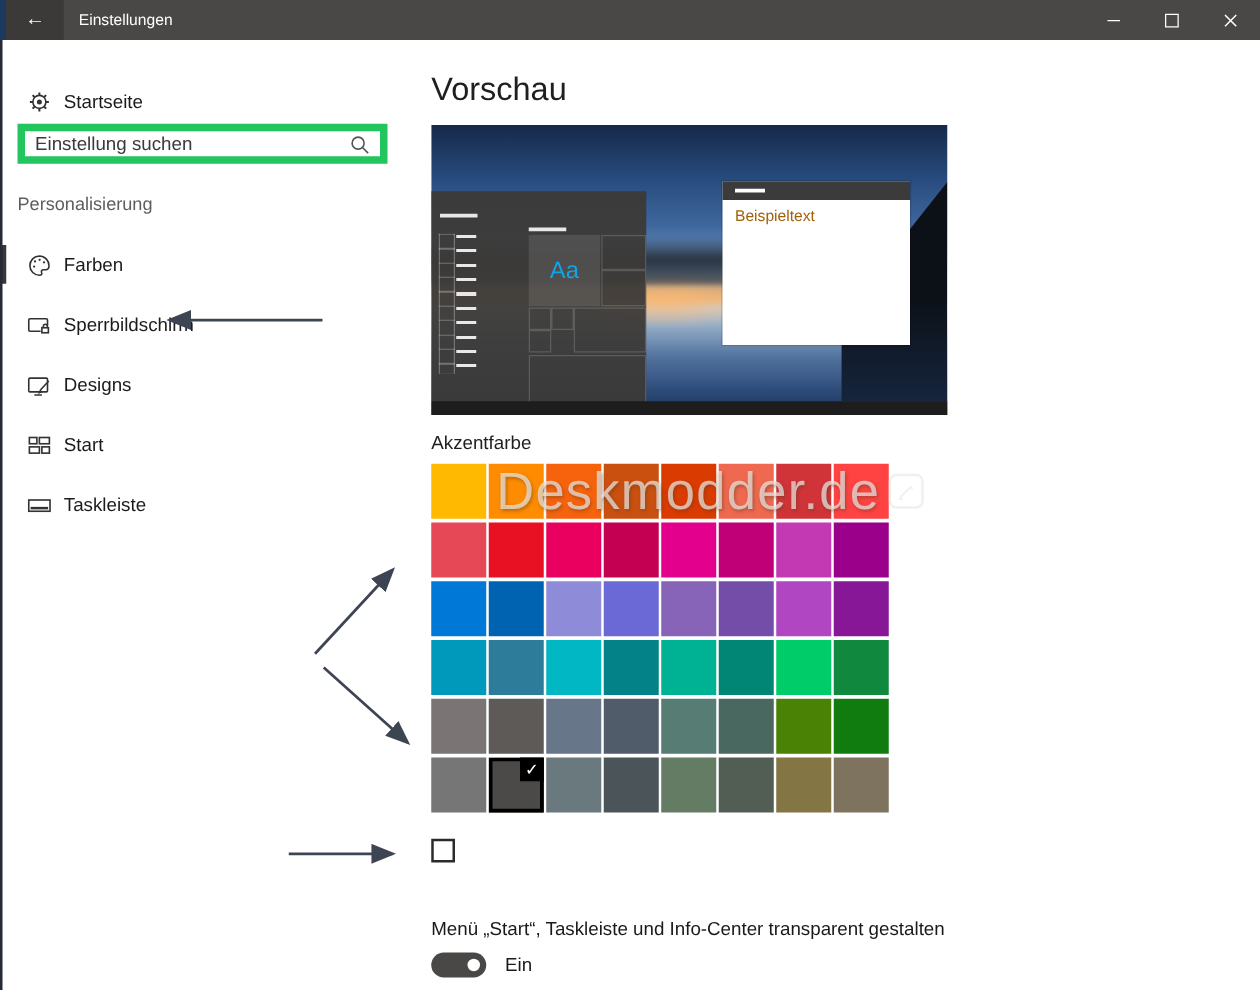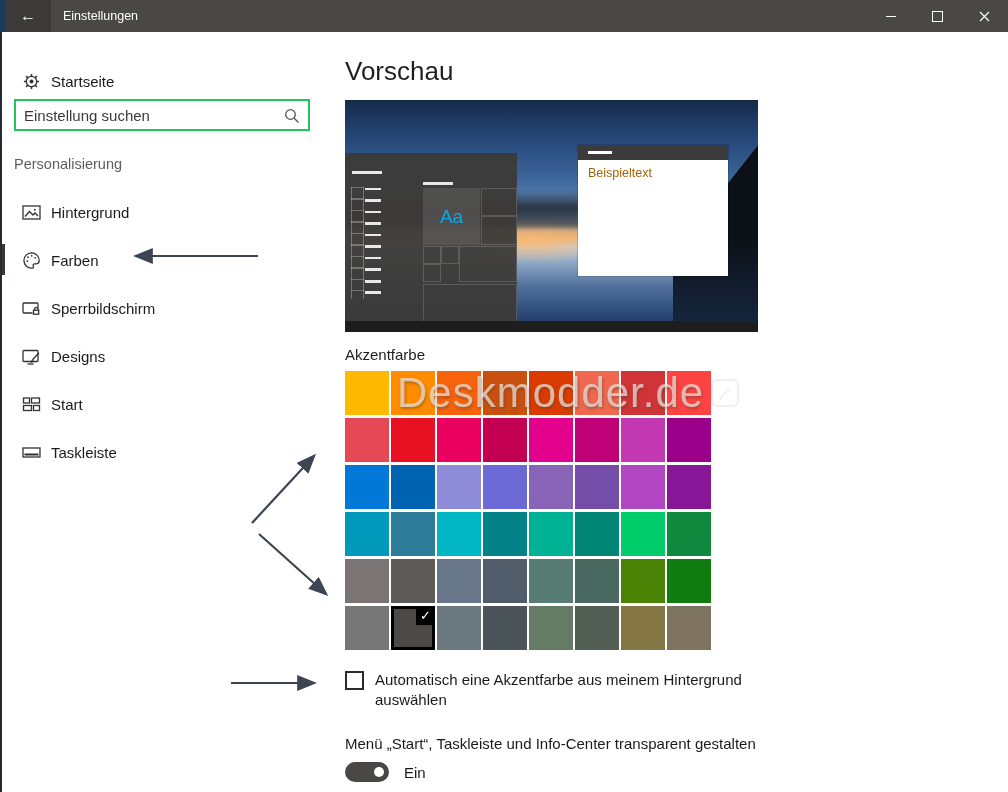--- a/index.html
+++ b/index.html
@@ -12,21 +12,21 @@
   .tb-title{flex:1;color:#fff;font-size:12.5px;line-height:32px;padding-left:12px;}
   .win-controls{display:flex;}
   .ctrl{width:47px;display:flex;align-items:center;justify-content:center;}
   .glyph-min{width:10px;height:1px;background:#fff;}
   .glyph-max{width:9px;height:9px;border:1px solid #fff;}
   
   .left-edge{position:absolute;left:0;top:32px;bottom:0;width:2px;background:#262b33;z-index:45;}
   
   .sidebar{position:absolute;left:0;top:32px;width:345px;bottom:0;background:#fff;}
   .home-row{position:absolute;left:22px;top:40px;display:flex;align-items:center;gap:10px;font-size:15px;}
-  .searchbox{position:absolute;left:14px;top:67px;width:296px;height:32px;border:2px solid #22c55e;box-sizing:border-box;
+  .searchbox{position:absolute;left:14px;top:67px;width:296px;height:32px;border:6px solid #22c55e;box-sizing:border-box;
              background:#fff;display:flex;align-items:center;}
   .searchbox input{border:none;outline:none;flex:1;font-size:15px;color:#333;padding:0 0 0 8px;background:transparent;
                    font-family:"Liberation Sans",sans-serif;}
   .searchbox input::placeholder{color:#3a3a3a;opacity:1;}
   .search-ic{margin-right:8px;display:flex;}
   .section-label{position:absolute;left:14px;top:124px;font-size:14.5px;color:#5e5e5e;}
   .nav{position:absolute;left:0;top:156px;width:345px;}
   .nav-item{height:48px;display:flex;align-items:center;padding-left:22px;gap:10px;font-size:15px;position:relative;}
   .nav-item .ic{display:flex;width:19px;height:19px;}
   .nav-item.selected::before{content:"";position:absolute;left:0;top:8px;width:5px;height:31px;background:#3a3836;}
@@ -127,30 +127,20 @@
       <input type="text" placeholder="Einstellung suchen" style="">
       <span class="search-ic">
         <svg width="17" height="17" viewBox="0 0 17 17" fill="none" stroke="#555" stroke-width="1.3">
             <circle cx="7.5" cy="7.5" r="4.8"></circle>
             <path d="M11.2 11.2 L15.5 15.5"></path>
           </svg>
       </span>
     </div>
     <div class="section-label">Personalisierung</div>
     <nav class="nav">
-        <div class="nav-item">
-          <span class="ic">
-            <svg class="lineart" width="19" height="19" viewBox="0 0 19 19">
-              <rect x="1" y="3" width="17" height="13"></rect>
-              <path d="M3 13.5 L7.5 8.5 L11 12 L13 10 L16 13"></path>
-              <circle cx="12.8" cy="6.8" r="1" fill="#333" stroke="none"></circle>
-            </svg>
-          </span>
-          <span>Hintergrund</span>
-        </div>
         <div class="nav-item selected">
           <span class="ic">
             <svg class="lineart" width="19" height="19" viewBox="0 0 19 19">
               <path d="M9.5 1.8 a7.7 7.7 0 1 0 .2 15.4 c1.6 0 2.1 -1.1 1.6 -2.1 c-.5 -1.1 .1 -2.3 1.5 -2.3 h1.6 c1.7 0 2.8 -1.2 2.8 -3.2 A7.7 7.7 0 0 0 9.5 1.8 Z"></path>
               <circle cx="6" cy="6.2" r=".9" fill="#333" stroke="none"></circle>
               <circle cx="9.7" cy="4.8" r=".9" fill="#333" stroke="none"></circle>
               <circle cx="13.2" cy="6.8" r=".9" fill="#333" stroke="none"></circle>
               <circle cx="5.3" cy="10.2" r=".9" fill="#333" stroke="none"></circle>
             </svg>
           </span>
@@ -292,21 +282,20 @@
         <span class="wm-icon">
           <svg width="14" height="14" viewBox="0 0 14 14" fill="none" stroke="rgba(235,235,235,.8)" stroke-width="1.4">
               <path d="M2.5 11.5 L10.5 3.5 M10.5 3.5 l1.6 1.6 M2.5 11.5 l-.4 2 2-.4"></path>
             </svg>
         </span>
       </div>
     </div>
 
     <div class="auto-row">
       <div class="checkbox"></div>
-      <div class="auto-label">Automatisch eine Akzentfarbe aus meinem Hintergrund auswählen</div>
     </div>
 
     <div class="transparency-label">Menü „Start“, Taskleiste und Info-Center transparent gestalten</div>
 
     <div class="toggle-row">
       <div class="toggle">
         <div class="knob"></div>
       </div>
       <div class="toggle-state">Ein</div>
     </div>

